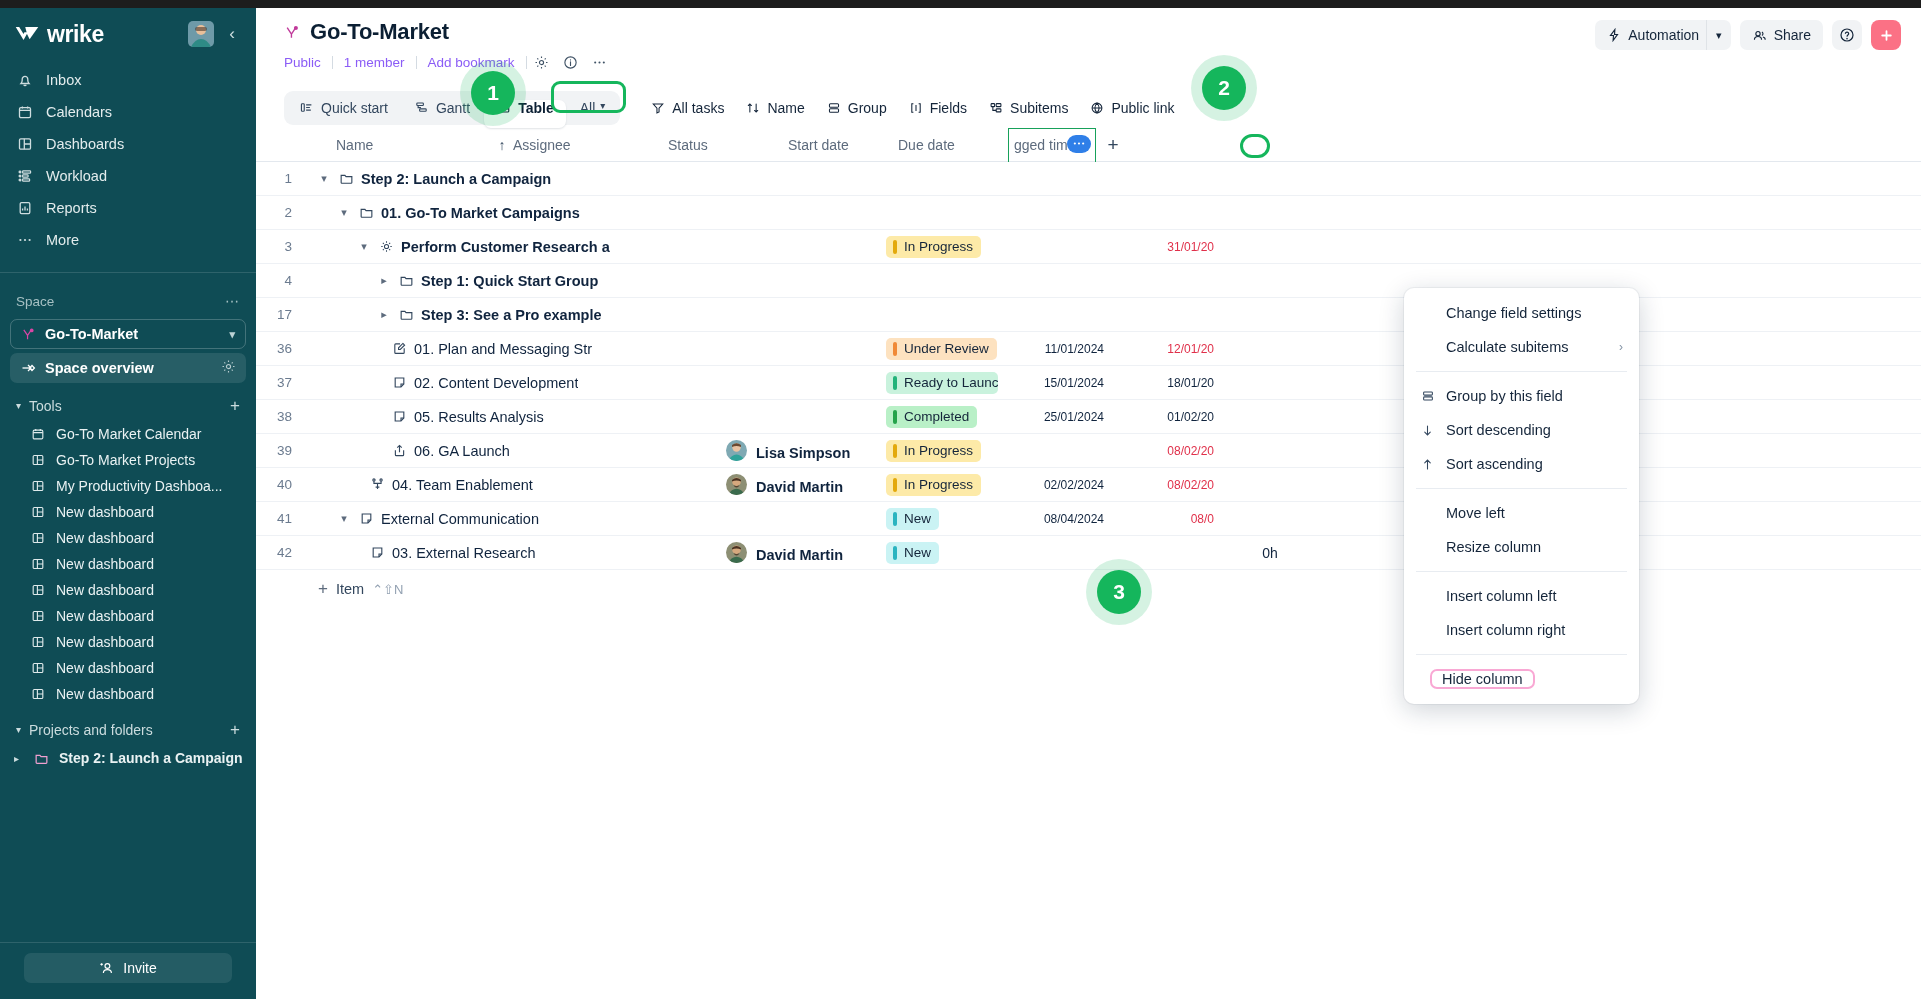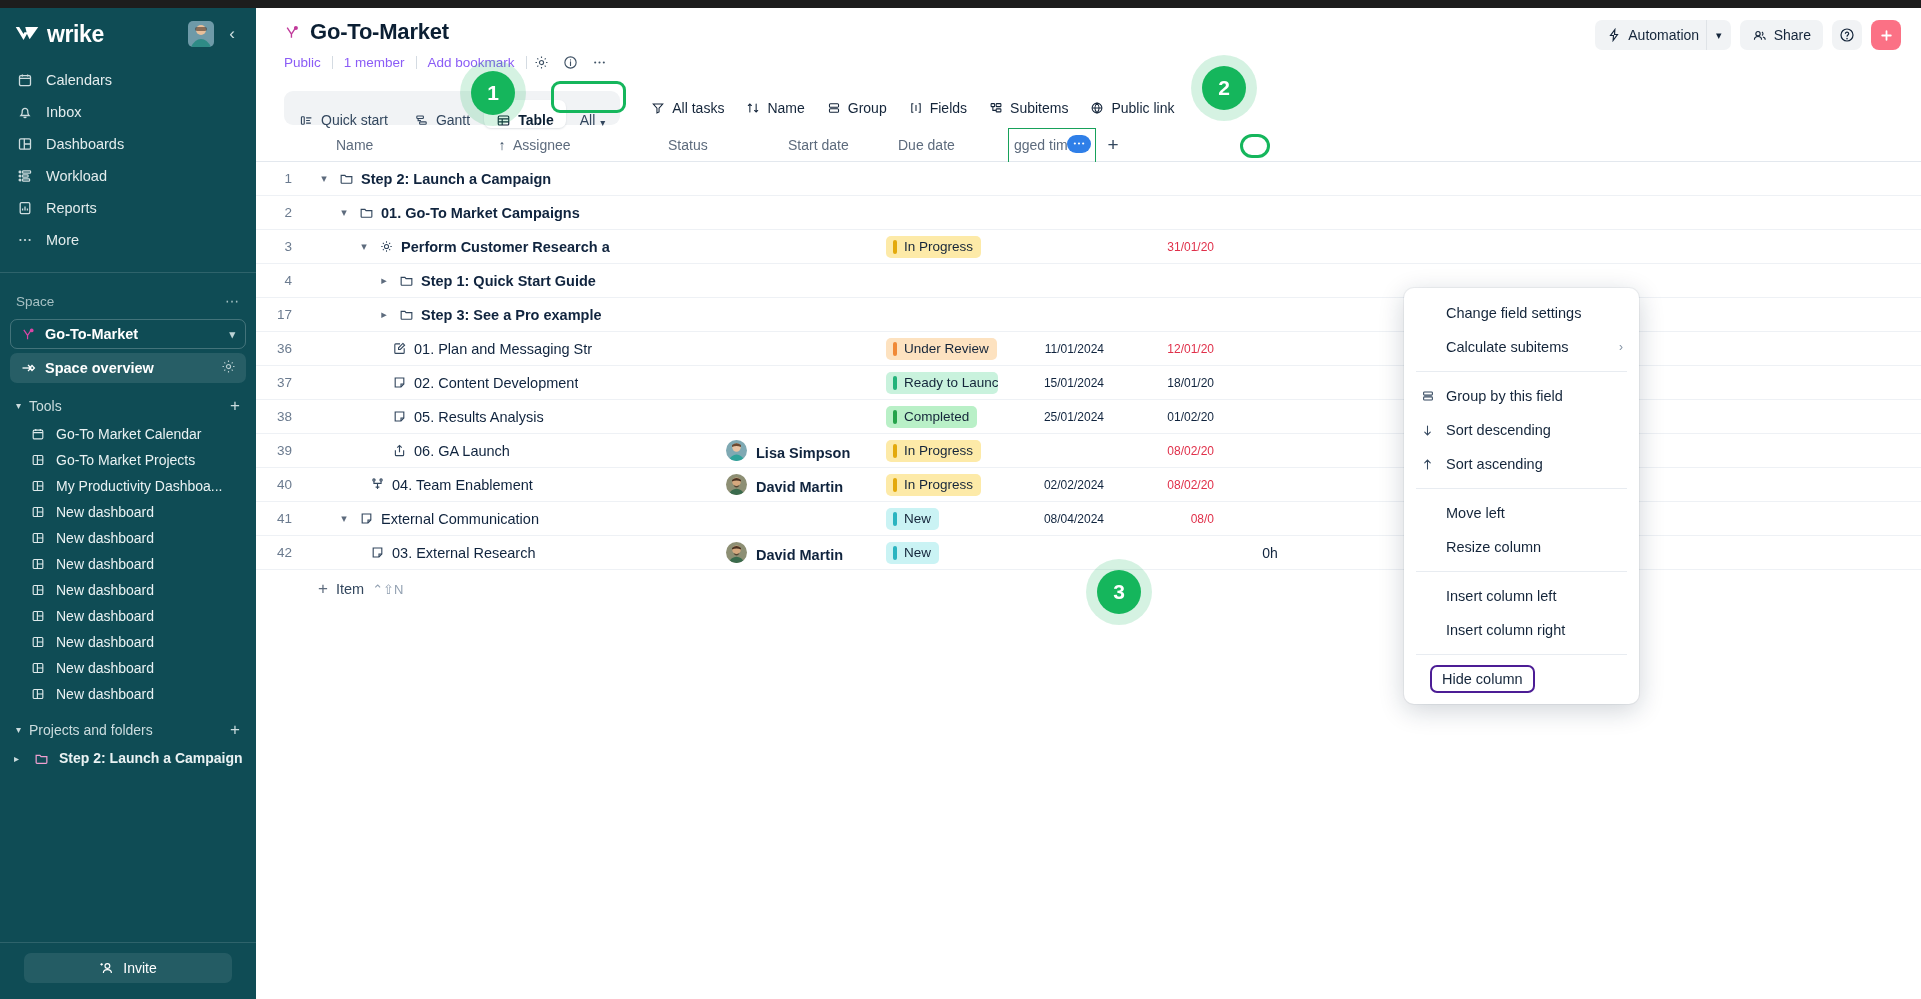--- a/index.html
+++ b/index.html
@@ -109,21 +109,21 @@
   
   .view-bar {
     position:absolute; top:80px; left:28px; right:20px; height:40px;
     display:flex; align-items:center; gap:0;
   }
   .view-tabs {
     height:34px; background:#f1f3f5; border-radius:9px; display:flex; align-items:center;
     padding:3px; gap:2px;
   }
   .vtab {
-    height:28px; border-radius:7px; display:flex; align-items:flex-end; gap:7px;
+    height:28px; border-radius:7px; display:flex; align-items:flex-start; gap:7px;
     padding:0 12px; font-size:14px; color:#33475e; cursor:pointer; white-space:nowrap;margin-top:12px;
   }
   .vtab.active { background:#fff; color:#0b1f33; font-weight:600; box-shadow:0 1px 2px rgba(16,36,62,.13); }
   .vtab.all { gap:5px; }
 
   .tool-group { display:flex; align-items:center; gap:0; margin-left:20px; }
   .tool {
     height:30px; border-radius:7px; display:flex; align-items:center; gap:7px;
     padding:0 11px; font-size:14px; color:#14253a; cursor:pointer; white-space:nowrap;
   }
@@ -181,22 +181,22 @@
   }
   .mi {
     height:34px; display:flex; align-items:center; gap:11px; padding:0 16px;
     font-size:14.5px; color:#14253a; cursor:pointer; white-space:nowrap;
   }
   .mi .mico { width:15px; display:flex; align-items:center; justify-content:center; flex:none; color:#33475e; }
   .mi .arrow { margin-left:auto; color:#8493a5; font-size:12px; }
   .mi.noicon { padding-left:42px; }
   .msep { height:1px; background:#e8ecf1; margin:7px 12px; }
   .mi-hl {
-    margin:0 10px; padding:0 10px; height:28px; display:flex; align-items:center;
-    border:2px solid #4c1d95; border-radius:7px; font-size:14.5px; color:#14253a; cursor:pointer;
+    margin:0 10px; padding:0 10px; height:20px; display:flex; align-items:center;
+    border:2px solid #f9a8d4; border-radius:7px; font-size:14.5px; color:#14253a; cursor:pointer;
     width:fit-content; margin-left:16px;
   }
 
   
   .stepbadge { position:absolute; z-index:60; width:66px; height:66px; display:flex; align-items:center; justify-content:center; }
   .stepbadge .halo { position:absolute; inset:0; border-radius:50%; background:rgba(23,182,92,0.18); }
   .stepbadge .core {
     position:relative; width:44px; height:44px; border-radius:50%; background:#15b65c;
     color:#fff; font-size:21px; font-weight:700; display:flex; align-items:center; justify-content:center;
   }
@@ -232,34 +232,34 @@
         <rect x="7" y="6" width="12" height="4" rx="2" fill="#3a2a20" opacity=".55"></rect>
       </svg>
     </div>
     <div class="collapse-btn">‹</div>
   </div>
 
   <div class="sb-nav">
     <div class="sb-item">
       <span class="ico">
         <svg width="16" height="16" viewBox="0 0 16 16" fill="none" stroke="#dfeaeb" stroke-width="1.3">
+            <path d="M4 11.5h8c-1-1-1.2-1.6-1.2-3.2V7.2A2.8 2.8 0 0 0 8 4.4 2.8 2.8 0 0 0 5.2 7.2v1.1c0 1.6-.2 2.2-1.2 3.2z"></path>
+            <path d="M6.8 12.8a1.3 1.3 0 0 0 2.4 0"></path>
+          </svg>
+      </span>
+      <span>Inbox</span>
+    </div>
+    <div class="sb-item">
+      <span class="ico">
+        <svg width="16" height="16" viewBox="0 0 16 16" fill="none" stroke="#dfeaeb" stroke-width="1.3">
             <rect x="2.5" y="3.6" width="11" height="10" rx="1.4"></rect>
             <path d="M2.5 6.4h11M5.4 2.4v2.2M10.6 2.4v2.2"></path>
           </svg>
       </span>
       <span>Calendars</span>
-    </div>
-    <div class="sb-item">
-      <span class="ico">
-        <svg width="16" height="16" viewBox="0 0 16 16" fill="none" stroke="#dfeaeb" stroke-width="1.3">
-            <path d="M4 11.5h8c-1-1-1.2-1.6-1.2-3.2V7.2A2.8 2.8 0 0 0 8 4.4 2.8 2.8 0 0 0 5.2 7.2v1.1c0 1.6-.2 2.2-1.2 3.2z"></path>
-            <path d="M6.8 12.8a1.3 1.3 0 0 0 2.4 0"></path>
-          </svg>
-      </span>
-      <span>Inbox</span>
     </div>
     <div class="sb-item">
       <span class="ico">
         <svg width="16" height="16" viewBox="0 0 16 16" fill="none" stroke="#dfeaeb" stroke-width="1.3">
             <rect x="2.5" y="2.8" width="11" height="10.4" rx="1.3"></rect>
             <path d="M7.3 2.8v10.4M7.3 8h6.2"></path>
           </svg>
       </span>
       <span>Dashboards</span>
     </div>
@@ -696,21 +696,21 @@
 
       <div class="row">
         <div class="c-num">4</div>
         <div class="c-name" style="padding-left:74px;">
           <span class="caret">▸</span>
           <span class="titem">
               <svg width="15" height="15" viewBox="0 0 16 16" fill="none" stroke="#33475e" stroke-width="1.2">
                 <path d="M2.3 4.6h4l1.2 1.4h6.2v6.2a.9.9 0 0 1-.9.9H3.2a.9.9 0 0 1-.9-.9z"></path>
               </svg>
             </span>
-          <span class="lbl bold">Step 1: Quick Start Guide</span>
+          <span class="lbl bold">Step 1: Quick Start Group</span>
         </div>
         <div class="c-assignee"></div>
         <div class="c-status"></div>
         <div class="c-date"></div>
         <div class="c-date"></div>
         <div class="c-logged"></div>
       </div>
 
       <div class="row">
         <div class="c-num">17</div>

